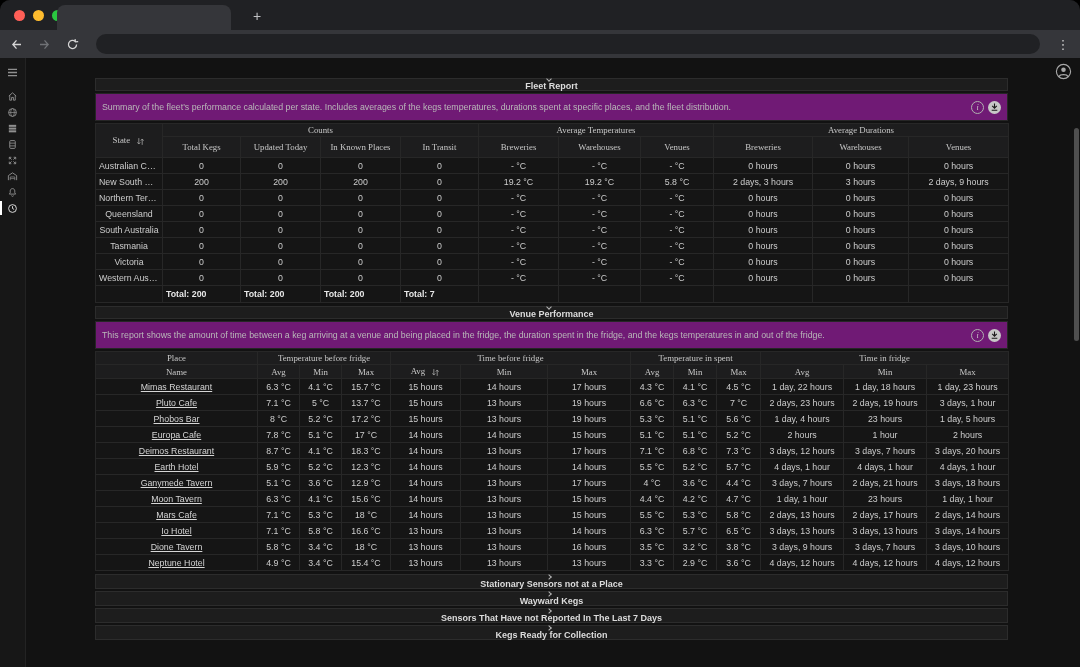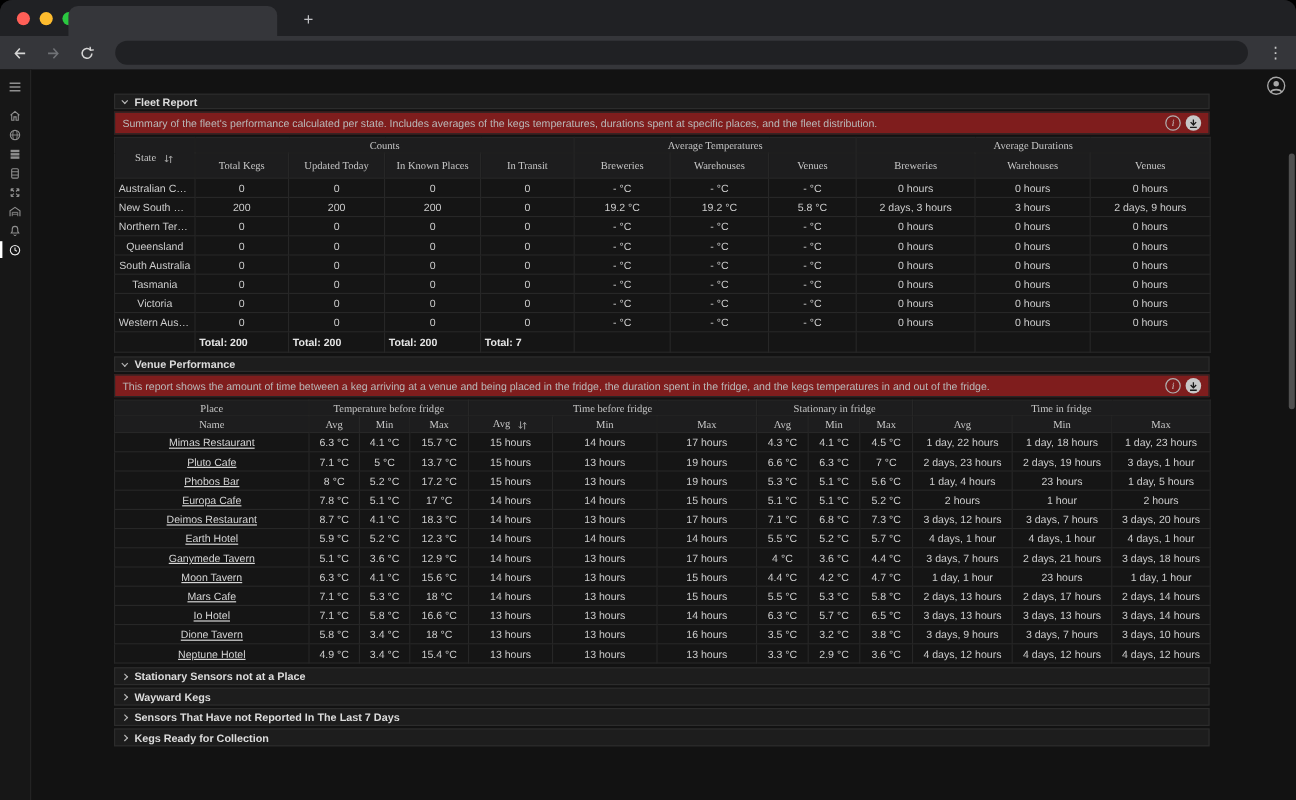--- a/index.html
+++ b/index.html
@@ -27,26 +27,26 @@
   .side-item.menu{margin-bottom:8px;}
   .side-item.active{color:#e8e8e8;}
   .side-item.active::before{content:'';position:absolute;left:0;top:1px;bottom:1px;width:2px;background:#fff;}
   .side-item svg{display:block;}
   .account{position:absolute;right:8px;top:4px;width:18px;height:18px;display:flex;align-items:center;justify-content:center;}
   .scrollthumb{position:absolute;right:1px;top:70px;width:5px;height:213px;background:#4f4f4f;border-radius:3px;}
 
   .content{position:absolute;left:95px;top:20px;width:913px;}
 
   
-  .section-bar{height:13px;background:#1d1d1d;border:1px solid #2c2c2c;display:flex;align-items:center;padding:0 6px;margin-bottom:2px;cursor:pointer;}
+  .section-bar{height:13px;background:#1d1d1d;border:1px solid #2c2c2c;display:flex;align-items:center;padding:0 6px;margin-bottom:2px;cursor:pointer;flex-direction:column;}
   .section-title{font-size:9px;font-weight:700;color:#dcdcdc;}
   .chev{width:4px;height:4px;border-left:1.4px solid #b5b5b5;border-bottom:1.4px solid #b5b5b5;display:inline-block;margin-right:6px;flex:none;}
   .chev.down{transform:rotate(-45deg);margin-top:-2px;}
   .chev.right{transform:rotate(-135deg);}
-  .desc-bar{height:19px;background:#7f1d1d;border:1px solid #262626;display:flex;align-items:center;justify-content:space-between;padding:0 6px;margin-bottom:2px;}
+  .desc-bar{height:19px;background:#701a75;border:1px solid #262626;display:flex;align-items:center;justify-content:space-between;padding:13px 6px;margin-bottom:2px;}
   .desc-text{font-size:8.8px;color:#b9b9b9;}
   .desc-icons{display:flex;gap:4px;}
   .icon-btn{width:13px;height:13px;border-radius:50%;display:flex;align-items:center;justify-content:center;flex:none;}
   .icon-btn.outline{border:1px solid #b0b0b0;color:#cfcfcf;font-size:8px;font-style:italic;font-family:"Liberation Serif",serif;}
   .icon-btn.solid{background:#c7c7c7;}
 
   
   table{width:100%;border-collapse:collapse;table-layout:fixed;}
   th,td{border:1px solid #272727;font-weight:400;overflow:hidden;}
   th{background:#1d1d1e;color:#c7c7c7;font-size:8.8px;text-align:center;line-height:1.15;padding:1px 2px;font-family:Liberation Serif, serif;}
@@ -373,21 +373,21 @@
               <col style="width:44px">
               <col style="width:83px">
               <col style="width:83px">
               <col style="width:82px">
           </colgroup>
           <thead>
             <tr class="group-row">
               <th>Place</th>
               <th colspan="3">Temperature before fridge</th>
               <th colspan="3">Time before fridge</th>
-              <th colspan="3">Stationary in fridge</th>
+              <th colspan="3">Temperature in spent</th>
               <th colspan="3">Time in fridge</th>
             </tr>
             <tr class="sub-row">
               <th>Name</th>
               <th>Avg</th>
               <th>Min</th>
               <th>Max</th>
               <th>
                 <span>Avg</span>
                 <svg class="sort-icon" width="9" height="9" viewBox="0 0 16 16">

